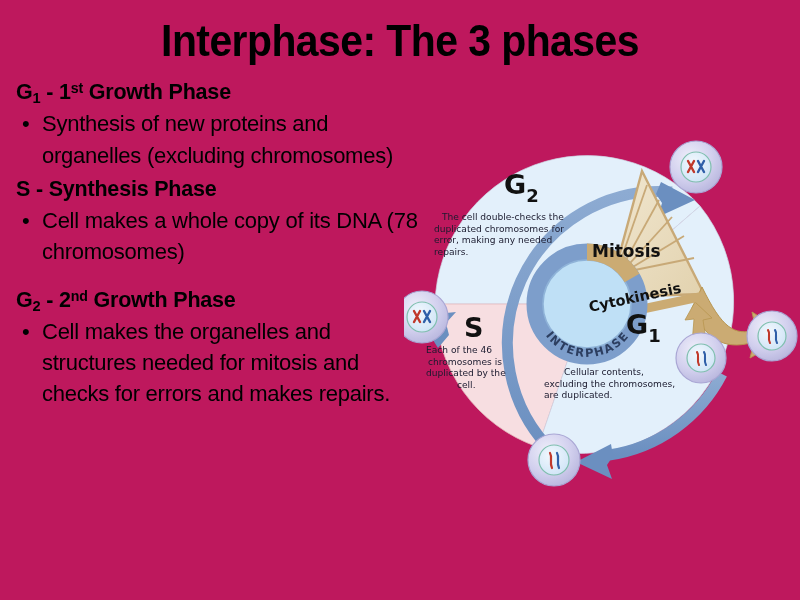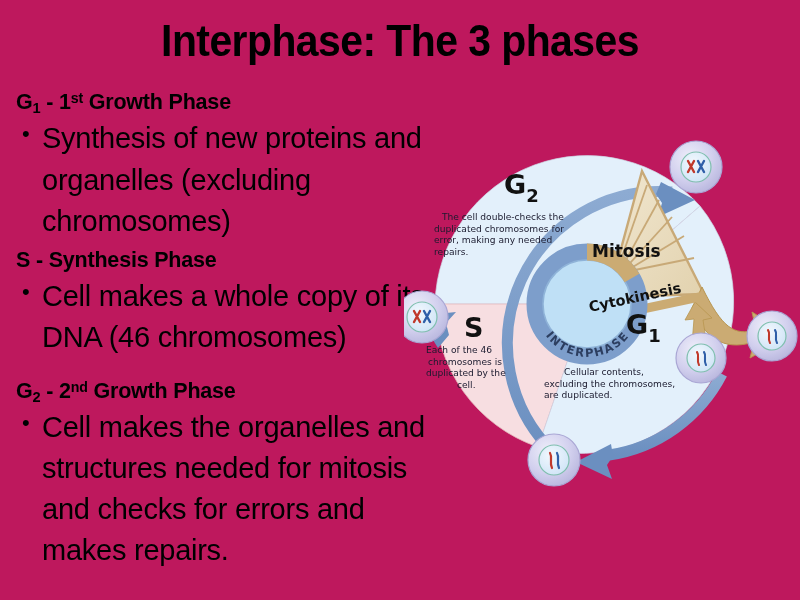--- a/index.html
+++ b/index.html
@@ -36,21 +36,21 @@
     line-height: 1.05;
     transform: scaleX(0.93);
     transform-origin: 50% 50%;
     white-space: nowrap;
   }
 
   
   .text-column {
     position: absolute;
     left: 16px;
-    top: 90px;
+    top: 80px;
     width: 410px;
   }
   .phase-heading {
     font-size: 21.5px;
     font-weight: bold;
     line-height: 1.18;
     margin: 0 0 3px 0;
     letter-spacing: -0.2px;
     white-space: nowrap;
   }
@@ -73,21 +73,21 @@
     flex: 0 0 auto;
     width: 26px;
     font-size: 22px;
     line-height: 1.42;
     text-align: left;
     padding-left: 6px;
     box-sizing: border-box;
   }
   .bullet-text {
     flex: 1 1 auto;
-    font-size: 29px;
+    font-size: 22px;
     line-height: 1.42;
     letter-spacing: -0.25px;
   }
   .g1-block  { margin-top: 0px; }
   .s-block   { }
   .g2-block  { margin-top: 20px; }
 
   
   .diagram {
     position: absolute;
@@ -144,21 +144,21 @@
       <div class="bullet-row">
         <span class="bullet-dot">•</span>
         <span class="bullet-text">Synthesis of new proteins and organelles (excluding chromosomes)</span>
       </div>
     </div>
 
     <div class="s-block">
       <p class="phase-heading">S - Synthesis Phase</p>
       <div class="bullet-row">
         <span class="bullet-dot">•</span>
-        <span class="bullet-text">Cell makes a whole copy of its DNA (46 chromosomes)</span>
+        <span class="bullet-text">Cell makes a whole copy of its DNA (78 chromosomes)</span>
       </div>
     </div>
 
     <div class="g2-block">
       <p class="phase-heading"><span>G</span><sub>2</sub><span> - 2</span><sup>nd</sup><span> Growth Phase</span></p>
       <div class="bullet-row">
         <span class="bullet-dot">•</span>
         <span class="bullet-text">Cell makes the organelles and structures needed for mitosis and checks for errors and makes repairs.</span>
       </div>
     </div>

